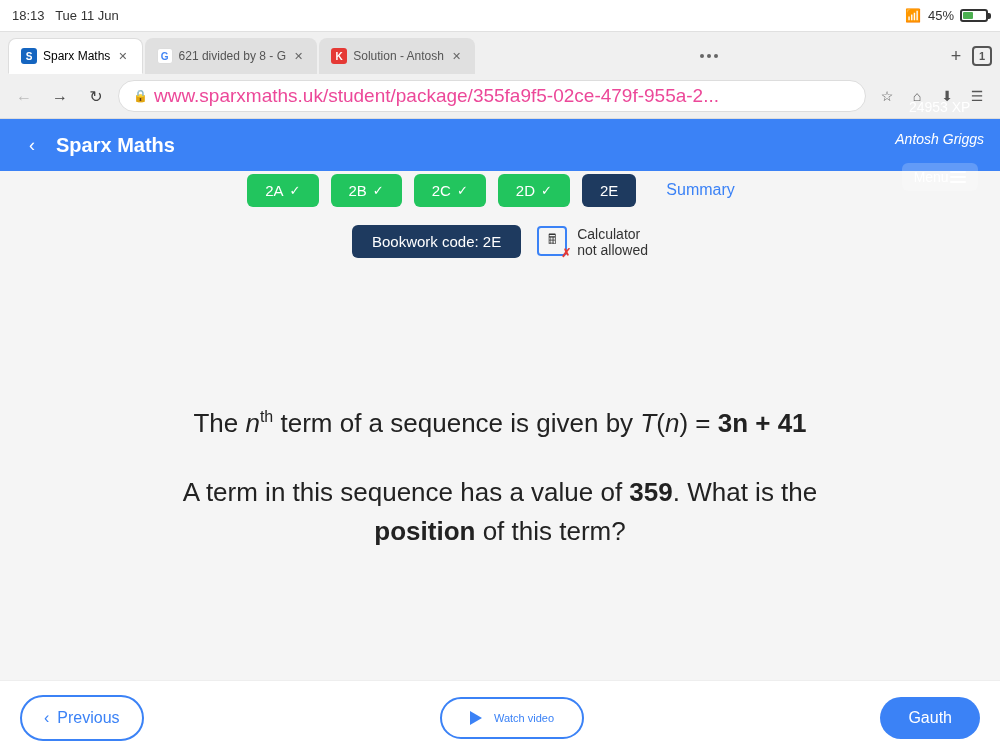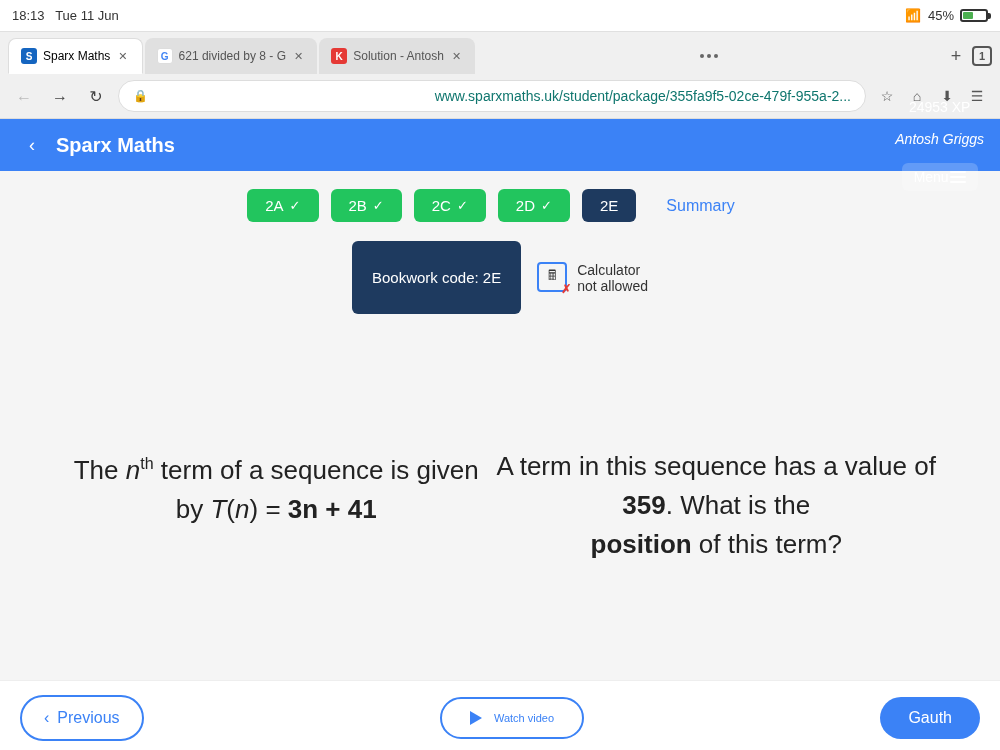--- a/index.html
+++ b/index.html
@@ -181,21 +181,21 @@
       border: 1px solid #ddd;
       border-radius: 20px;
       padding: 5px 14px;
       font-size: 13px;
       display: flex;
       align-items: center;
       gap: 6px;
       height: 32px;
     }
     .lock-icon { color: #666; font-size: 12px; }
-    .url-text { color: #0f766e; font-size: 14px; flex: 1; text-align: right; }
+    .url-text { color: #ec4899; font-size: 19px; flex: 1; }
     .url-actions {
       display: flex;
       align-items: center;
       gap: 4px;
     }
     .url-action-btn {
       width: 26px;
       height: 26px;
       display: flex;
       align-items: center;
@@ -267,23 +267,23 @@
       width: 16px;
       height: 2px;
       background: #fff;
       border-radius: 1px;
     }
 
     
     .task-tabs {
       display: flex;
       justify-content: center;
-      align-items: flex-start;
+      align-items: center;
       gap: 12px;
-      padding: 18px 16px 12px;
+      padding: 2px 16px 12px;
     }
     .task-tab {
       padding: 8px 18px;
       border-radius: 6px;
       font-size: 15px;
       font-weight: 500;
       cursor: pointer;
     }
     .task-tab.complete {
       background: #22c55e;
@@ -308,21 +308,21 @@
     .bookwork-area {
       display: flex;
       justify-content: center;
       align-items: center;
       gap: 16px;
       padding: 6px 16px 16px;
     }
     .bookwork-code {
       background: #1e3a5f;
       color: #fff;
-      padding: 28px 20px;
+      padding: 8px 20px;
       border-radius: 6px;
       font-size: 15px;
     }
     .calculator-notice {
       display: flex;
       align-items: center;
       gap: 8px;
       font-size: 14px;
       color: #333;
     }
@@ -347,21 +347,21 @@
       right: -2px;
       color: #e53935;
       font-size: 12px;
       font-weight: bold;
     }
 
     
     .question-area {
       flex: 1;
       display: flex;
-      flex-direction: row;
+      flex-direction: column;
       align-items: center;
       justify-content: center;
       padding: 20px 60px;
       text-align: center;
     }
     .question-text {
       font-size: 26px;
       color: #222;
       line-height: 1.5;
       margin-bottom: 30px;

